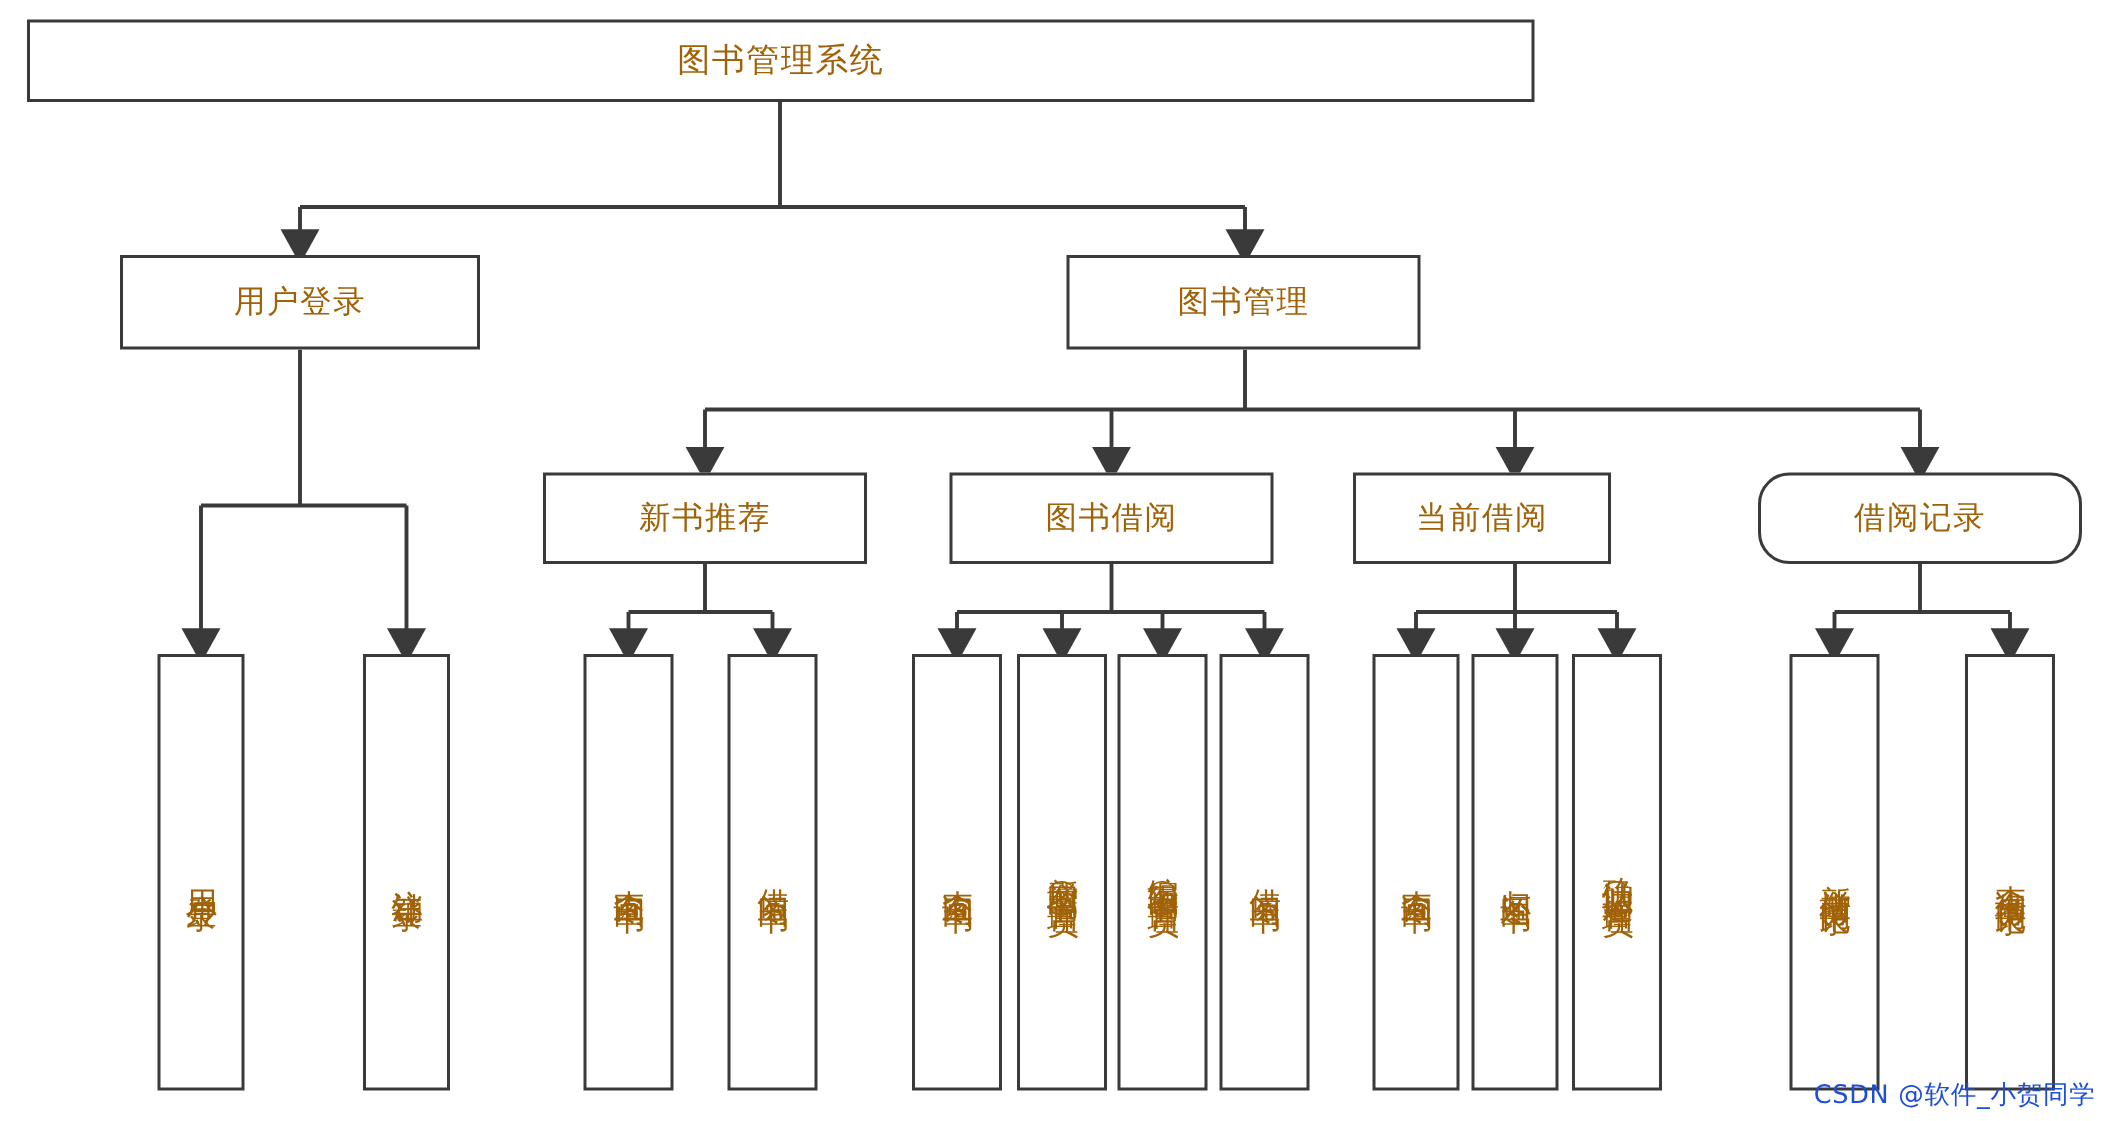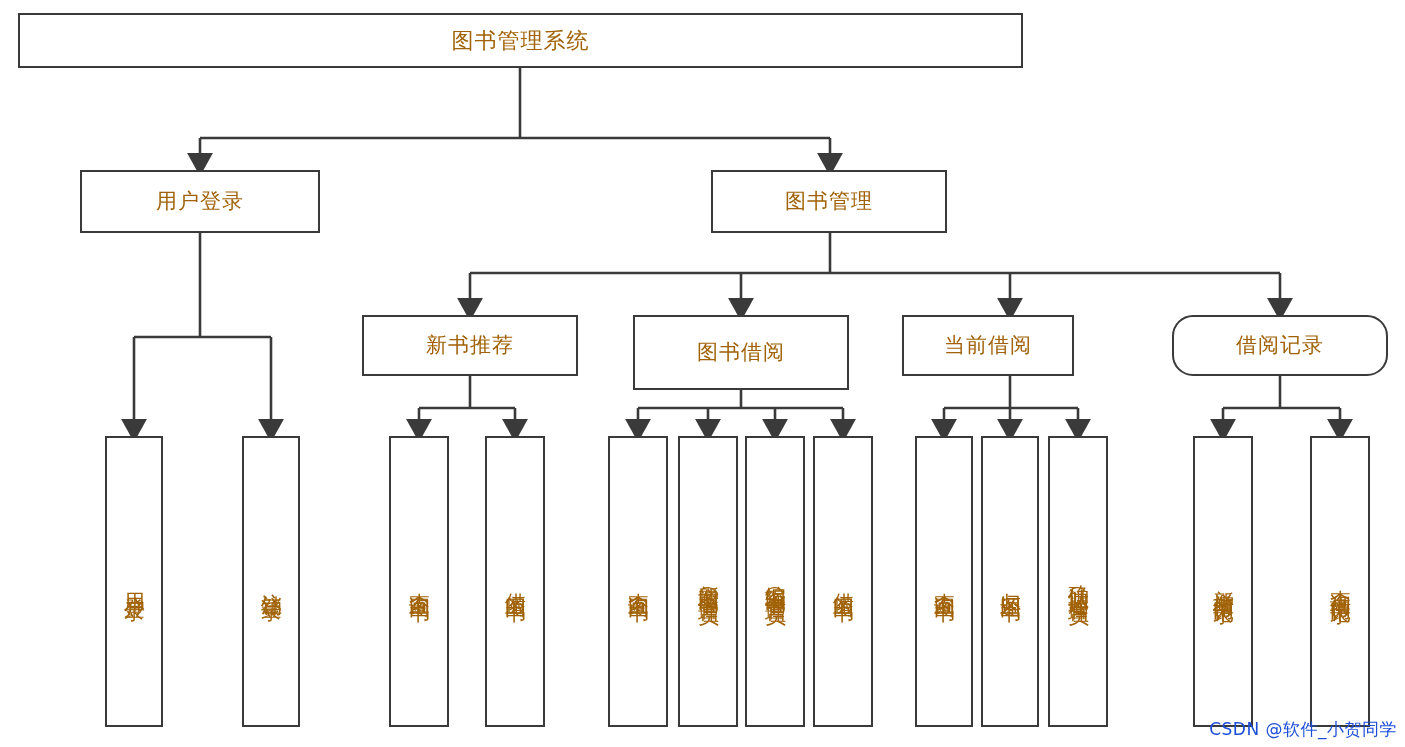--- a/index.html
+++ b/index.html
@@ -125,21 +125,21 @@
   <div class="node horiz" style="left: 80px; top: 170px; width: 240px; height: 63px;">
     <span class="label">用户登录</span>
   </div>
   <div class="node horiz" style="left: 711px; top: 170px; width: 236px; height: 63px;">
     <span class="label">图书管理</span>
   </div>
 
   <div class="node horiz" style="left: 362px; top: 315px; width: 216px; height: 61px;">
     <span class="label">新书推荐</span>
   </div>
-  <div class="node horiz" style="left: 633px; top: 315px; width: 216px; height: 75px;">
+  <div class="node horiz" style="left: 633px; top: 315px; width: 216px; height: 61px;">
     <span class="label">图书借阅</span>
   </div>
   <div class="node horiz" style="left: 902px; top: 315px; width: 172px; height: 61px;">
     <span class="label">当前借阅</span>
   </div>
   <div class="node horiz" style="left: 1172px; top: 315px; width: 216px; height: 61px; border-radius: 21px;">
     <span class="label">借阅记录</span>
   </div>
 
   <div class="node vert" style="left: 105px; top: 436px; width: 58px; height: 291px;">

